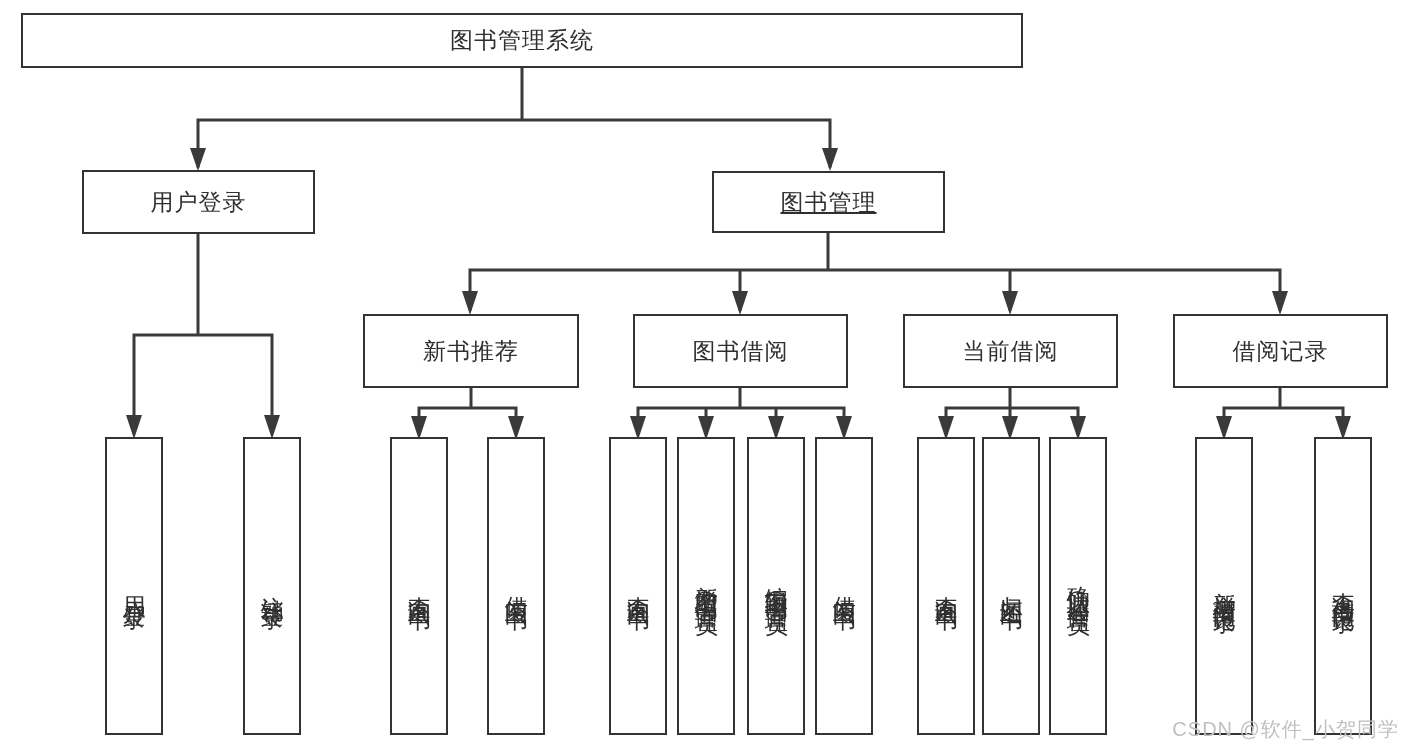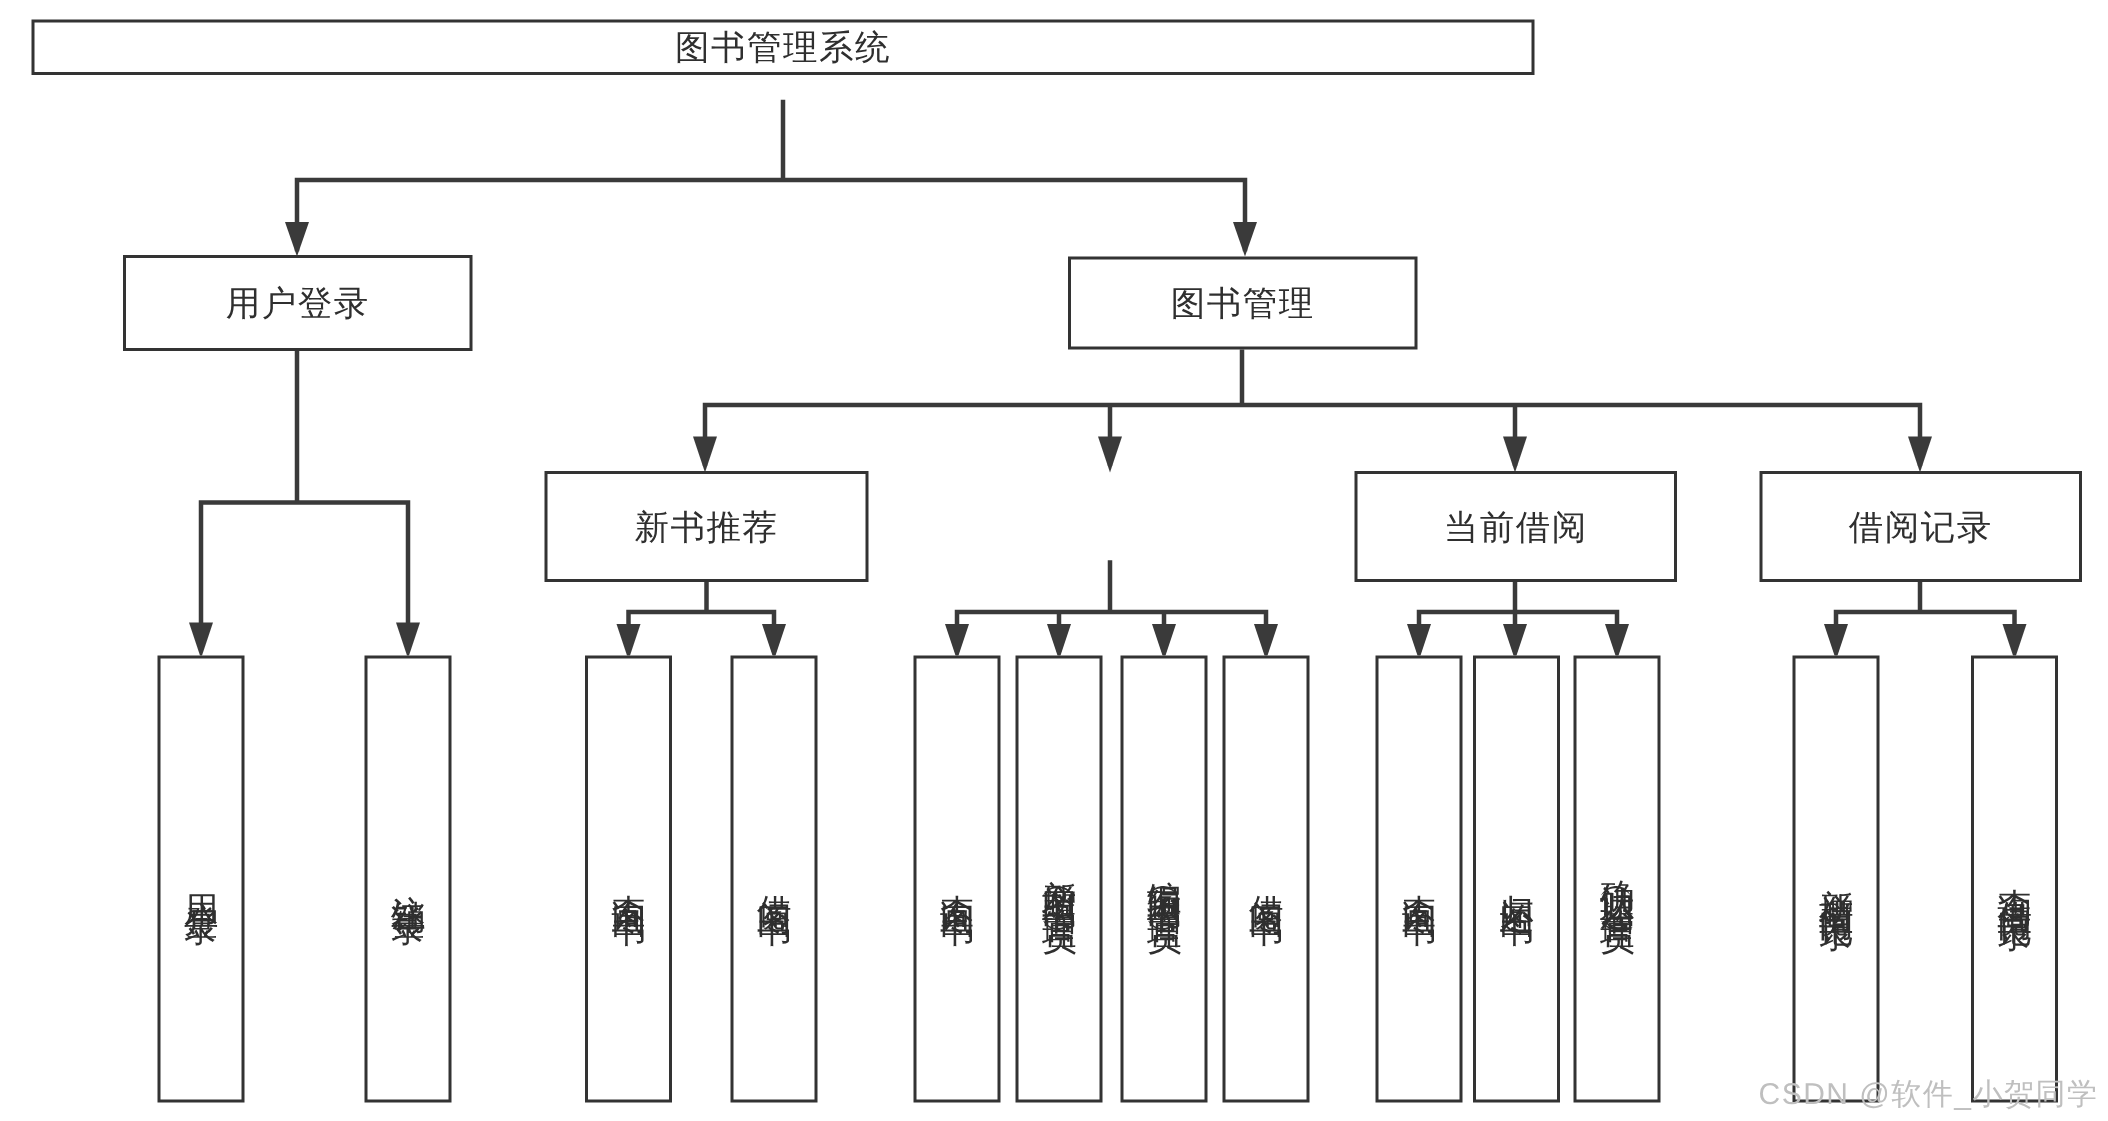--- a/index.html
+++ b/index.html
@@ -31,23 +31,23 @@
     display: flex;
     align-items: center;
     justify-content: center;
     color: #2f2f2f;
   }
   .node-h {
     font-size: 23px;
     letter-spacing: 1px;
     white-space: nowrap;
   }
-  .node-root  { left: 21px;   top: 13px;  width: 1002px; height: 37px; }
+  .node-root  { left: 21px;   top: 13px;  width: 1002px; height: 55px; }
   .node-lvl2-a{ left: 82px;   top: 170px; width: 233px;  height: 64px; }
-  .node-lvl2-b{ left: 712px;  top: 171px; width: 233px;  height: 62px; }
+  .node-lvl2-b{ left: 712px;  top: 171px; width: 233px;  height: 62px; text-decoration: underline; }
   .node-lvl3  { top: 314px; height: 74px; }
   .node-g0 { left: 363px;  width: 216px; }
   .node-g1 { left: 633px;  width: 215px; }
   .node-g2 { left: 903px;  width: 215px; }
   .node-g3 { left: 1173px; width: 215px; }
   .leaf {
     top: 437px;
     height: 298px;
     width: 58px;
   }
@@ -134,20 +134,23 @@
   <div class="node node-lvl2-a">
     <span class="node-h">用户登录</span>
   </div>
   <div class="node node-lvl2-b">
     <span class="node-h">图书管理</span>
   </div>
 
   <div class="node node-lvl3 node-g0">
     <span class="node-h">新书推荐</span>
   </div>
+  <div class="node node-lvl3 node-g1">
+    <span class="node-h">图书借阅</span>
+  </div>
   <div class="node node-lvl3 node-g2">
     <span class="node-h">当前借阅</span>
   </div>
   <div class="node node-lvl3 node-g3">
     <span class="node-h">借阅记录</span>
   </div>
 
   <div class="node leaf leaf-0">
     <span class="vtext">用户登录</span>
   </div>

